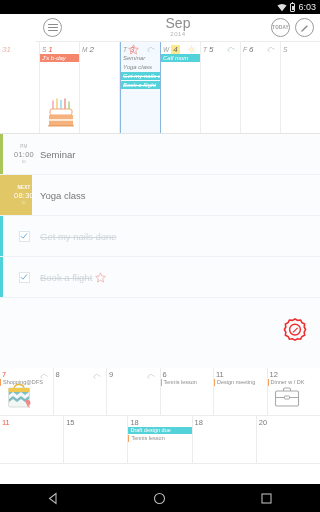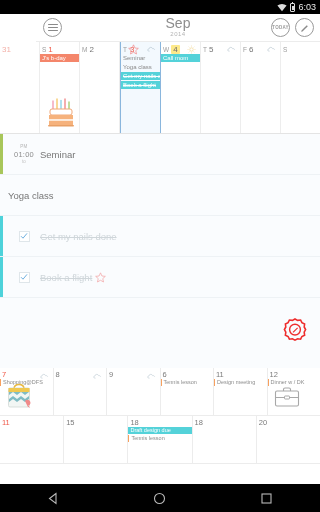--- a/index.html
+++ b/index.html
@@ -41,21 +41,21 @@
   .hamb{ width:10px; height:7px; display:flex; flex-direction:column; justify-content:space-between;}
   .hamb i{display:block;height:1px;background:#8a8a8a;border-radius:1px;}
   .title-wrap{
     position:absolute; left:0; right:0; top:2px; text-align:center; pointer-events:none;
   }
   .title-month{ font-size:14px; color:#8d8d8d; font-weight:400; line-height:14px;}
   .title-year{ font-size:6px; color:#b4b4b4; line-height:8px; letter-spacing:0.5px;}
 
   
   .weekstrip{ position:relative; height:92px; display:flex; background:#fff;
-    border-bottom:1px solid #e4e4e4; }
+    border-bottom:1px solid #e4e4e4;font-style:italic; }
   .wcell{ flex:1 1 0; position:relative; border-right:1px solid #ededed; min-width:0;
     padding-top:1px;}
   .wcell:last-child{border-right:none;}
   .wcell.selected{ background:#f3f9fe; border-left:1px solid #8ab6dd; border-right:1px solid #8ab6dd;}
   .daynum-row{ display:flex; align-items:center; gap:2px; padding:1px 2px 0 2px; height:11px;}
   .dow{ font-size:6.5px; color:#9d9d9d; }
   .dnum{ font-size:8px; color:#767676; line-height:9px;}
   .dnum.sun{ color:#f05a4a; }
   .dnum.other{ color:#f3b0a8; }
   .dnum.hl-yellow{ background:#fde98a; padding:0 2px; border-radius:1px; color:#6d6d6d;}
@@ -259,20 +259,26 @@
           <div class="accent" style="background: rgb(168, 198, 90);"></div>
           <div class="g-ampm">PM</div>
           <div class="g-time">01:00</div>
           <div class="g-sub">to</div>
         </div>
         <div class="body">
           <span class="a-title">Seminar</span>
         </div>
       </div>
       <div class="arow">
+        <div class="gutter next">
+          <div class="accent" style="background: rgb(226, 199, 102);"></div>
+          <div class="g-ampm">NEXT</div>
+          <div class="g-time">08:30</div>
+          <div class="g-sub">to</div>
+        </div>
         <div class="body">
           <span class="a-title">Yoga class</span>
         </div>
       </div>
       <div class="arow">
         <div class="gutter">
           <div class="accent" style="background: rgb(78, 210, 218);"></div>
           <div class="chk" style="margin-left: 0px;">
             <svg width="8" height="8" viewBox="0 0 8 8">
               <path d="M1 4.2 L3 6.2 L7 1.4" fill="none" stroke="#6fb0e0" stroke-width="1"></path>

